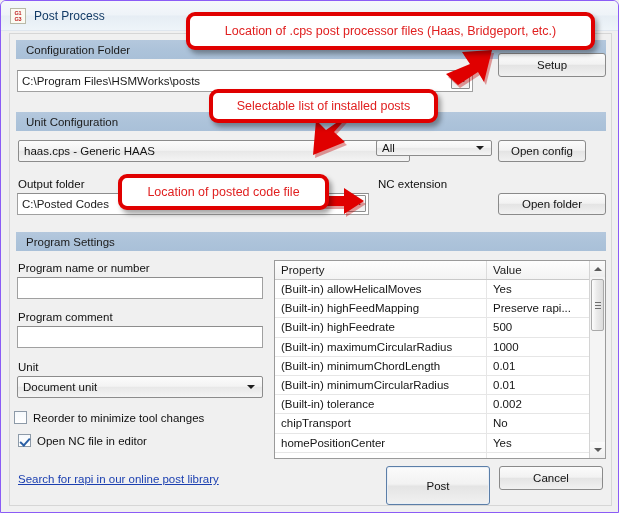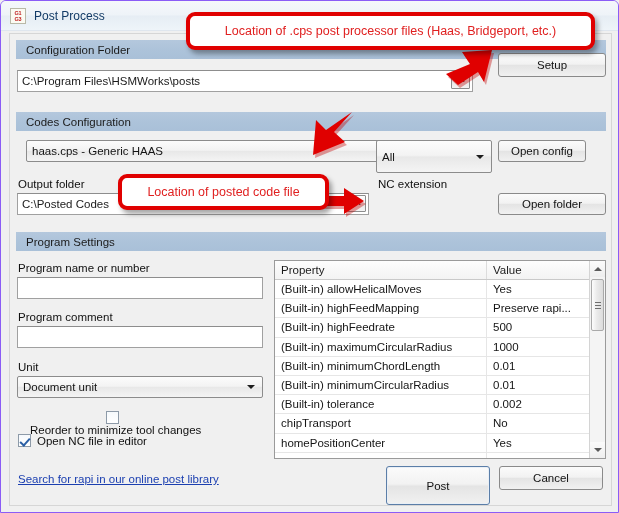--- a/index.html
+++ b/index.html
@@ -268,27 +268,27 @@
     </div>
 
     <div class="body">
 
       <div class="section-head" style="left:6px; top:6px; width:590px;">Configuration Folder</div>
 
       <div class="tbox" style="left:7px; top:36px; width:456px; height:22px;">C:\Program Files\HSMWorks\posts</div>
       <div class="browse" style="left:441px; top:38px;">...</div>
       <div class="btn" style="left:488px; top:19px; width:108px; height:24px;">Setup</div>
 
-      <div class="section-head" style="left:6px; top:78px; width:590px;">Codes Configuration</div>
-
-      <div class="combo" style="left:16px; top:106px; width:392px; height:22px;">
+      <div class="section-head" style="left:6px; top:78px; width:590px;">Unit Configuration</div>
+
+      <div class="combo" style="left:8px; top:106px; width:392px; height:22px;">
         <span>haas.cps - Generic HAAS</span>
         <span class="arrow"></span>
       </div>
-      <div class="combo" style="left:366px; top:106px; width:116px; height:33px;">
+      <div class="combo" style="left:366px; top:106px; width:116px; height:16px;">
         <span>All</span>
         <span class="arrow"></span>
       </div>
       <div class="btn" style="left:488px; top:106px; width:88px; height:22px;">Open config</div>
 
       <div class="lbl" style="left:8px; top:144px;">Output folder</div>
       <div class="tbox" style="left:7px; top:159px; width:352px; height:22px;">C:\Posted Codes</div>
       <div class="browse" style="left:337px; top:161px;">...</div>
 
       <div class="lbl" style="left:368px; top:144px;">NC extension</div>
@@ -301,21 +301,21 @@
 
       <div class="lbl" style="left:8px; top:277px;">Program comment</div>
       <div class="tbox" style="left:7px; top:292px; width:246px; height:22px;"></div>
 
       <div class="lbl" style="left:8px; top:327px;">Unit</div>
       <div class="combo" style="left:7px; top:342px; width:246px; height:22px;">
         <span>Document unit</span>
         <span class="arrow"></span>
       </div>
 
-      <div class="cbrow" style="left:20px; top:377px;flex-direction:column;">
+      <div class="cbrow" style="left:4px; top:377px;">
         <span class="cbox"></span>
         <span class="ctext">Reorder to minimize tool changes</span>
       </div>
       <div class="cbrow" style="left:8px; top:400px;">
         <span class="cbox checked"></span>
         <span class="ctext">Open NC file in editor</span>
       </div>
 
       <div class="grid" style="left:264px; top:226px; width:332px; height:199px;">
         <div class="grid-head">
@@ -405,15 +405,16 @@
     <g transform="translate(2,3)">
       <polygon points="318,196 344,196 344,188 364,201 344,214 344,206 318,206" fill="#c00000" opacity="0.38"></polygon>
     </g>
     <g>
       <polygon points="318,196 344,196 344,188 364,201 344,214 344,206 318,206" fill="#e00000"></polygon>
     </g>
   </svg>
 
   <div class="callout" style="left:186px; top:12px; width:409px; height:38px;">Location of .cps post processor files (Haas, Bridgeport, etc.)</div>
 
+  <div class="callout" style="left:209px; top:89px; width:229px; height:34px;">Selectable list of installed posts</div>
 
   <div class="callout" style="left:118px; top:174px; width:211px; height:36px;">Location of posted code file</div>
 </div>
 
 </body></html>

